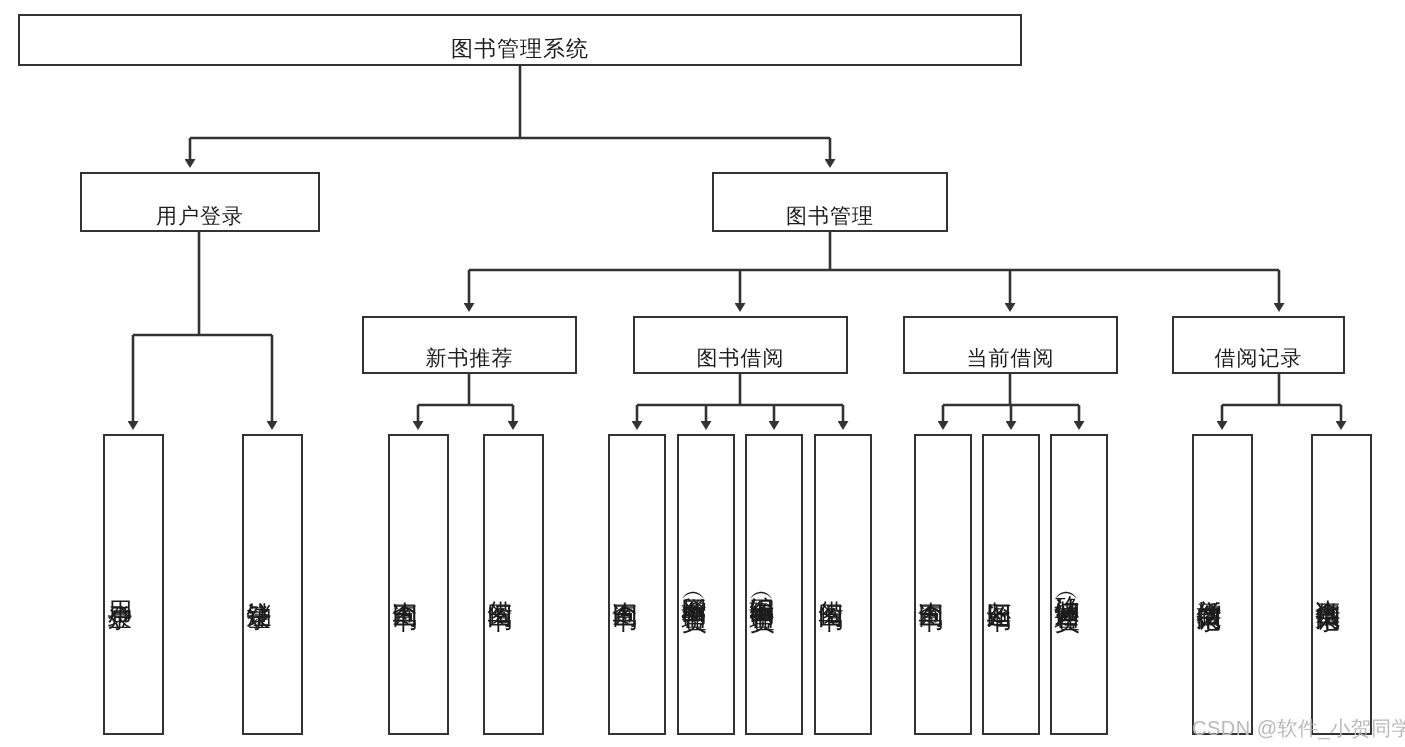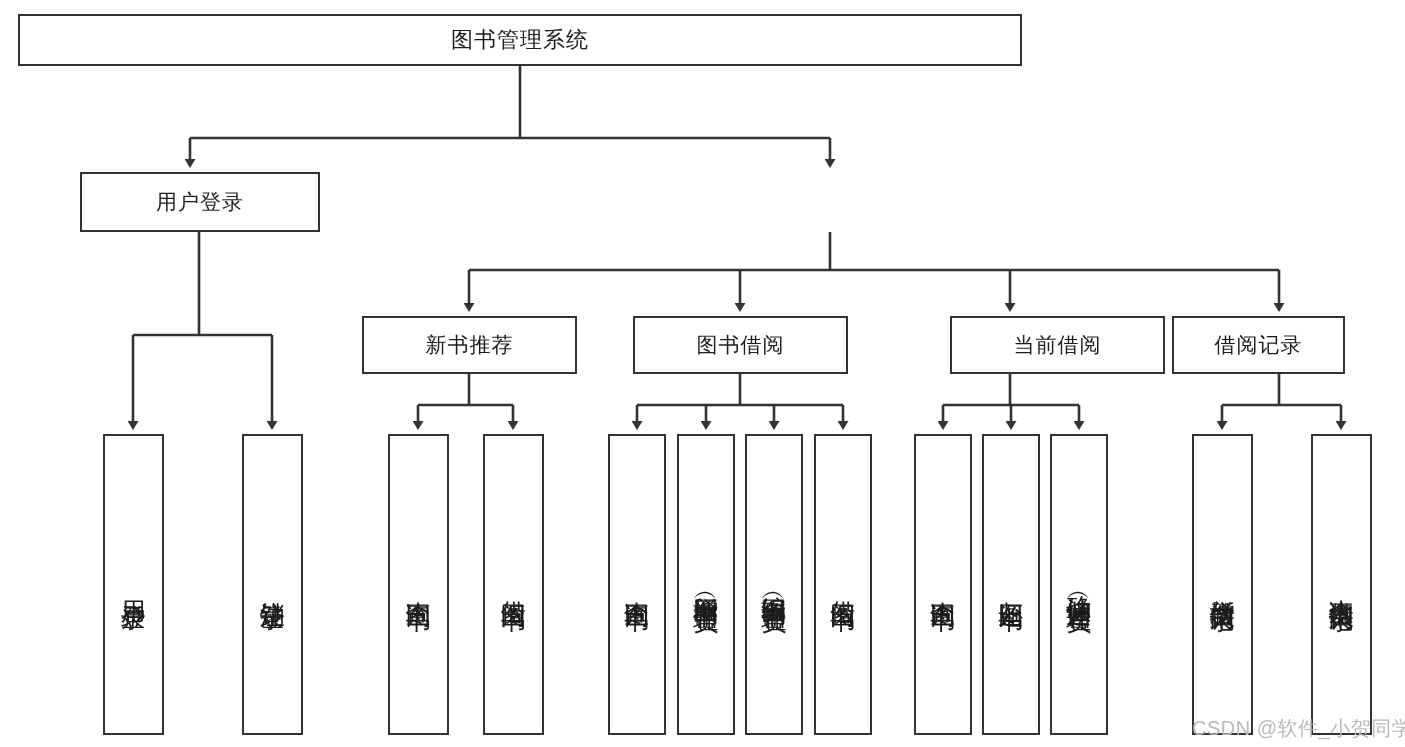--- a/index.html
+++ b/index.html
@@ -23,21 +23,21 @@
     top: 0;
     width: 1405px;
     height: 747px;
   }
   .node {
     position: absolute;
     box-sizing: border-box;
     border: 2px solid #333333;
     background: #ffffff;
     display: flex;
-    align-items: center;
+    align-items: flex-end;
     justify-content: center;
     color: #1c1c1c;
   }
   .node-h {
     font-size: 21px;
     letter-spacing: 1px;
     white-space: nowrap;
   }
   .node-root {
     font-size: 22px;
@@ -118,28 +118,31 @@
     </g>
   </svg>
 
   <div class="node node-h node-root" style="left:18px; top:14px; width:1004px; height:52px;">
     <span>图书管理系统</span>
   </div>
 
   <div class="node node-h" style="left:80px; top:172px; width:240px; height:60px;">
     <span>用户登录</span>
   </div>
+  <div class="node node-h" style="left:712px; top:172px; width:236px; height:60px;">
+    <span>图书管理</span>
+  </div>
 
   <div class="node node-h" style="left:362px; top:316px; width:215px; height:58px;">
     <span>新书推荐</span>
   </div>
   <div class="node node-h" style="left:633px; top:316px; width:215px; height:58px;font-family:Liberation Serif, serif;">
     <span>图书借阅</span>
   </div>
-  <div class="node node-h" style="left:903px; top:316px; width:215px; height:58px;margin-left:47px;">
+  <div class="node node-h" style="left:903px; top:316px; width:215px; height:58px;">
     <span>当前借阅</span>
   </div>
   <div class="node node-h" style="left:1172px; top:316px; width:173px; height:58px;">
     <span>借阅记录</span>
   </div>
 
   <div class="node node-v" style="left:103px; top:434px; width:61px; height:301px;">
     <span class="vtext">用户登录</span>
   </div>
   <div class="node node-v" style="left:242px; top:434px; width:61px; height:301px;">

